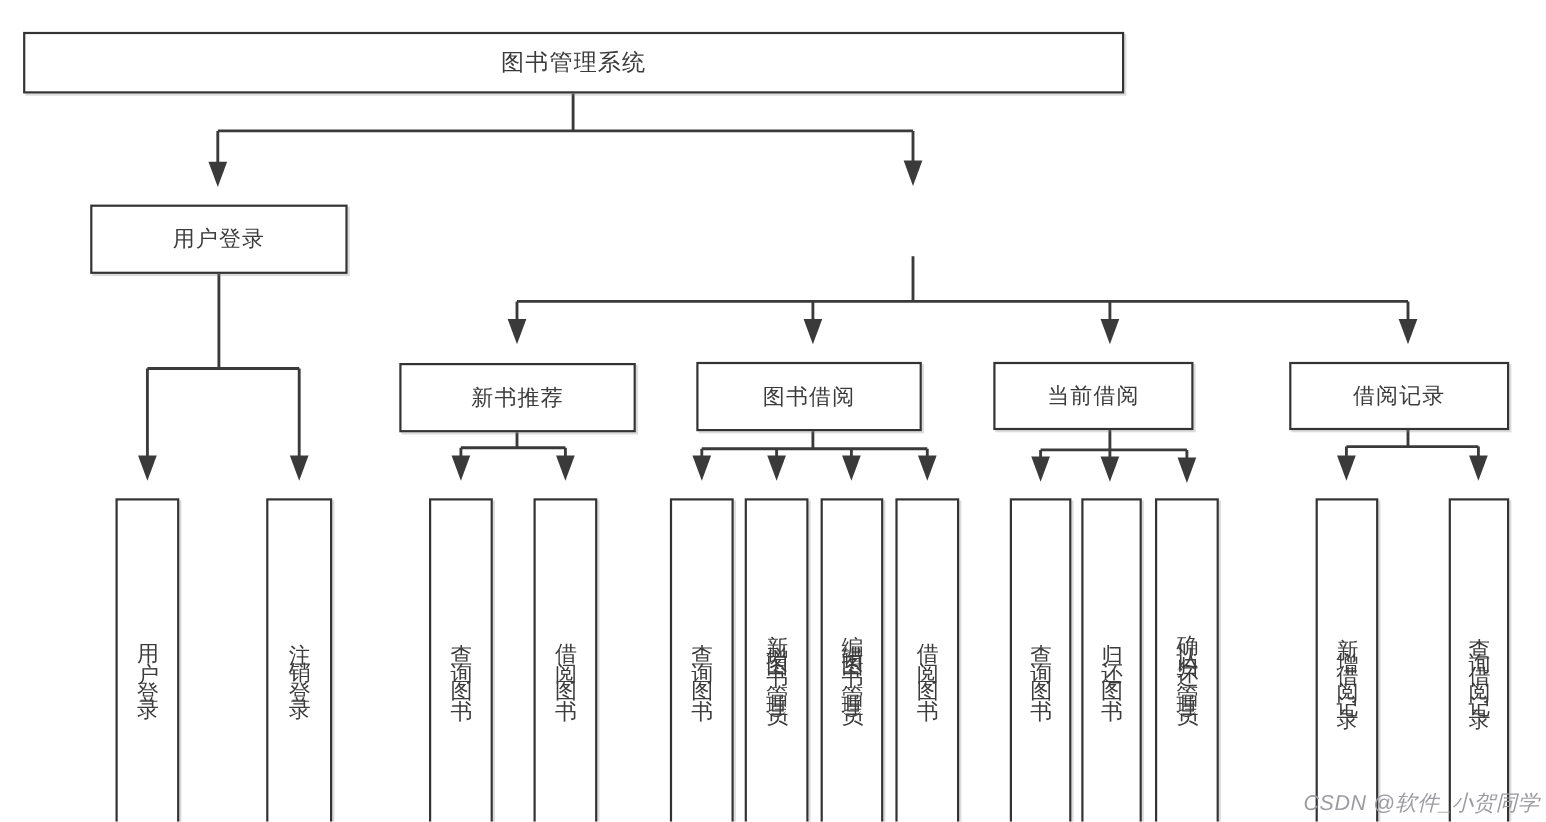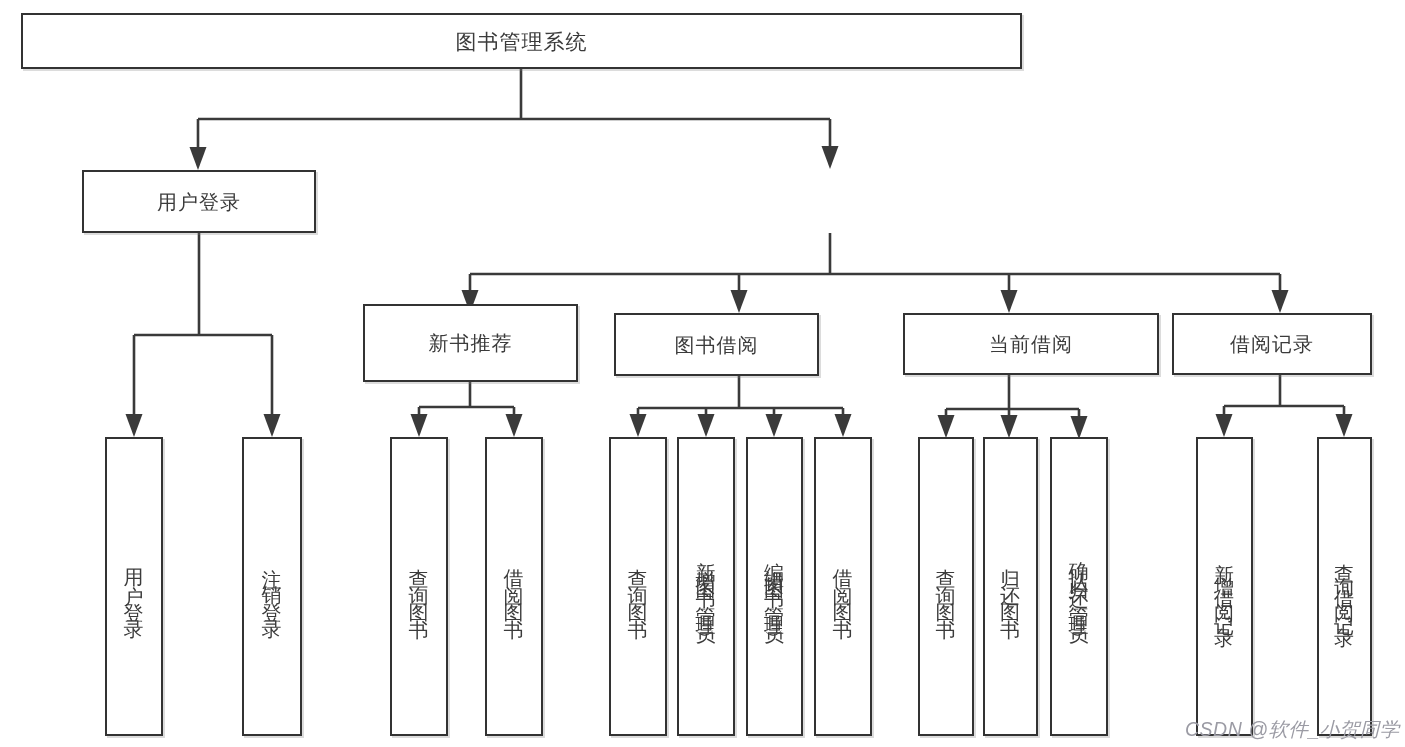--- a/index.html
+++ b/index.html
@@ -8,20 +8,21 @@
     font-family:"Liberation Sans", sans-serif; overflow:hidden;
   }
   .connectors { position:absolute; left:0; top:0; width:1405px; height:747px; }
   .box {
     position:absolute; box-sizing:border-box;
     border:2.5px solid #333333; background:#ffffff;
     display:flex; align-items:center; justify-content:center;
     color:#3b3b3b; font-size:20px; line-height:1;
     box-shadow:2px 2px 0 rgba(130,130,130,0.28);
     z-index:2;
+    margin-top:16px;
   }
   .h { letter-spacing:1px; }
   .root-box { left:21px; top:13px; width:1001px; height:56px; font-size:21px; }
   .v {
     writing-mode:vertical-rl; text-orientation:mixed;
     top:437px; height:299px;
   }
   .sp4 { letter-spacing:17px; }
   .sp6 { letter-spacing:13px; }
   .sp9 { letter-spacing:9px; }
@@ -77,23 +78,23 @@
       <path d="M1280 375 V406 M1224 406 H1344 M1224 406 V415 M1344 406 V415"></path>
       <polygon points="1215.5,414 1232.5,414 1224,437"></polygon>
       <polygon points="1335.5,414 1352.5,414 1344,437"></polygon>
     </g>
   </svg>
 
   <div class="box h root-box">图书管理系统</div>
 
   <div class="box h" style="left:82px;top:170px;width:234px;height:63px">用户登录</div>
 
-  <div class="box h" style="left:363px;top:304px;width:215px;height:78px">新书推荐</div>
-  <div class="box h" style="left:614px;top:313px;width:205px;height:63px">图书借阅</div>
-  <div class="box h" style="left:903px;top:313px;width:256px;height:62px">当前借阅</div>
+  <div class="box h" style="left:363px;top:314px;width:215px;height:63px">新书推荐</div>
+  <div class="box h" style="left:633px;top:313px;width:205px;height:63px">图书借阅</div>
+  <div class="box h" style="left:903px;top:313px;width:182px;height:62px">当前借阅</div>
   <div class="box h" style="left:1172px;top:313px;width:200px;height:62px">借阅记录</div>
 
   <div class="box v sp4" style="left:105px;width:58px">用户登录</div>
   <div class="box v sp4" style="left:242px;width:60px">注销登录</div>
 
   <div class="box v sp4" style="left:390px;width:58px">查询图书</div>
   <div class="box v sp4" style="left:485px;width:58px">借阅图书</div>
 
   <div class="box v sp4" style="left:609px;width:58px">查询图书</div>
   <div class="box v sp9" style="left:677px;width:58px">新增图书（管理员）</div>

